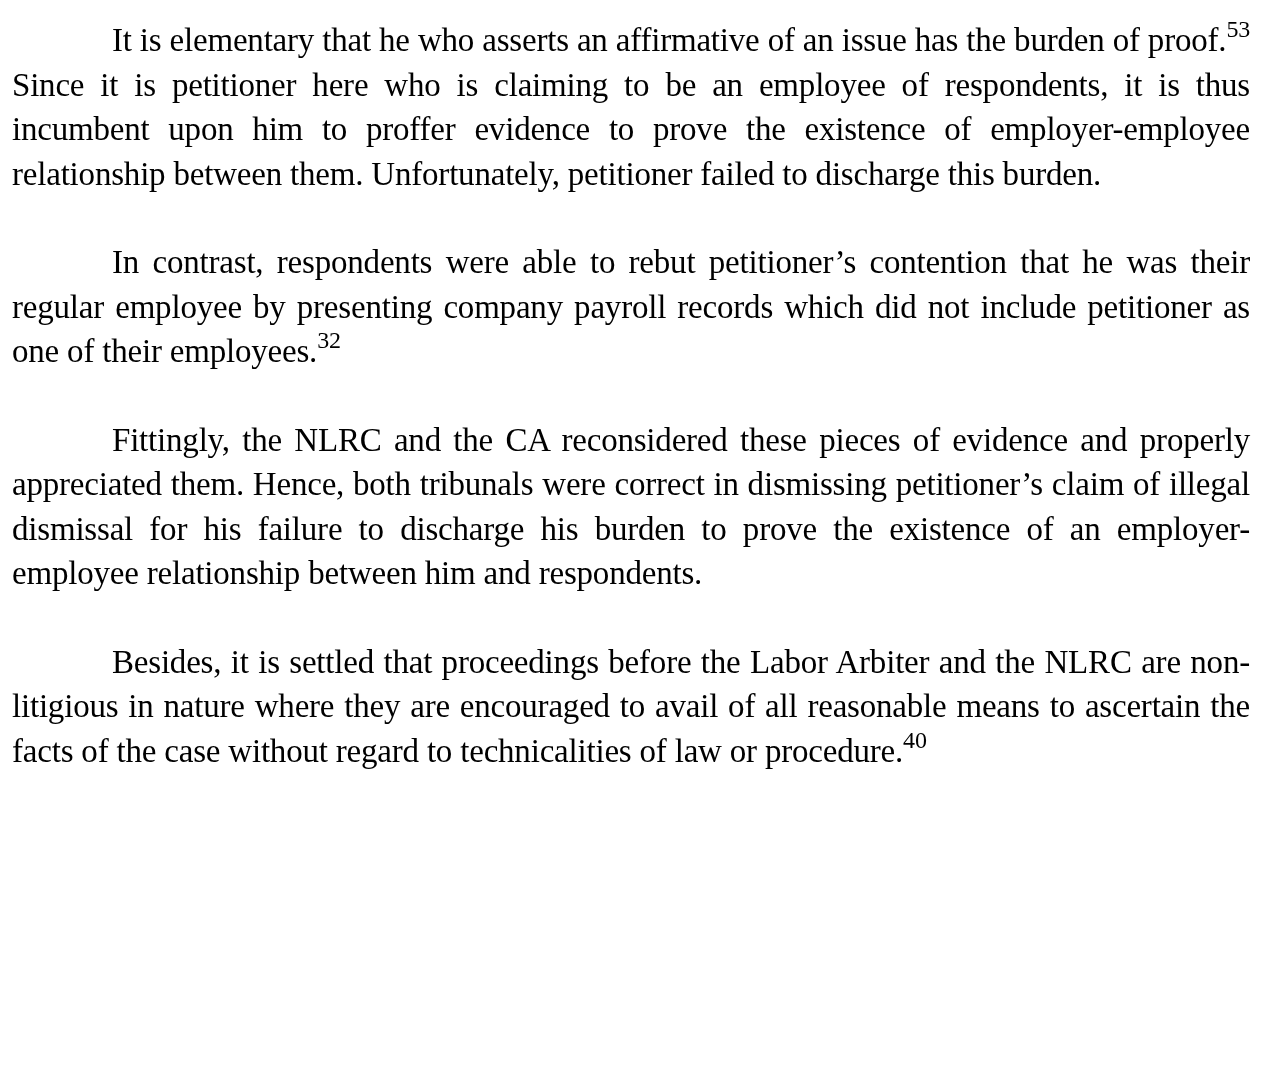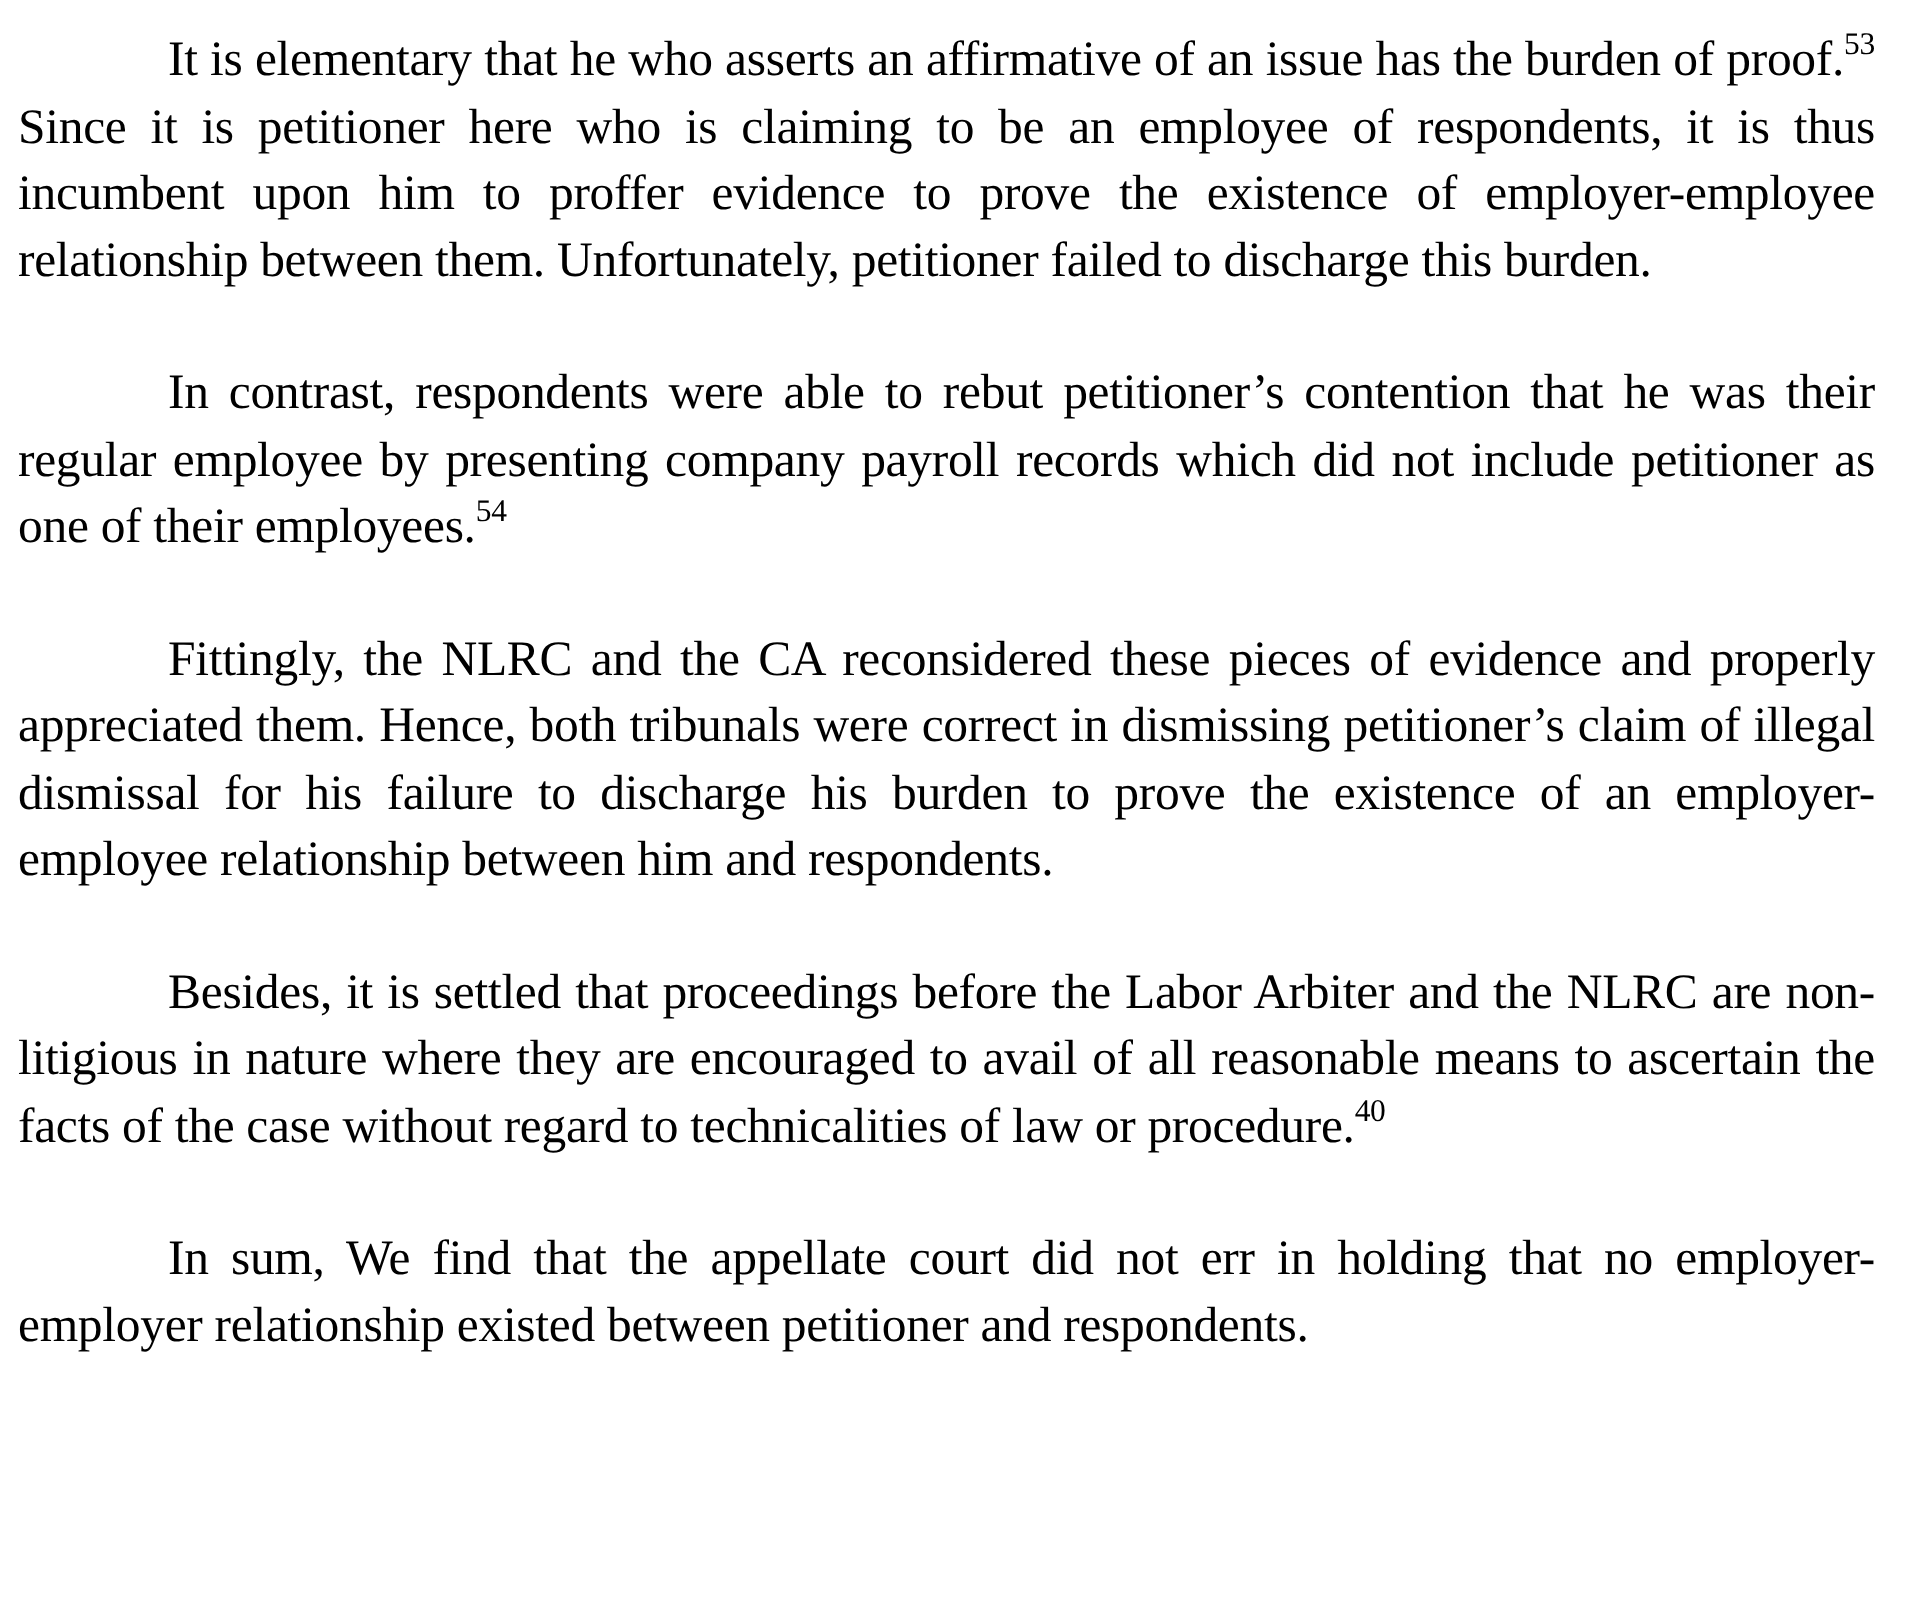--- a/index.html
+++ b/index.html
@@ -26,34 +26,33 @@
       font-size: 33px;
       line-height: 44.5px;
       text-align: justify;
       text-indent: 100px;
       letter-spacing: -0.2px;
     }
     .para + .para {
       margin-top: 44px;
     }
     sup {
-      font-size: 21px;
+      font-size: 24px;
       line-height: 0;
       position: relative;
       top: -2px;
       vertical-align: super;
     }
     .seg { }
   </style>
 </head>
 <body>
 
 <div class="page">
   <p class="para"><span class="seg">It is elementary that he who asserts an affirmative of an issue has the burden of proof.</span><sup>53</sup><span class="seg"> Since it is petitioner here who is claiming to be an employee of respondents, it is thus incumbent upon him to proffer evidence to prove the existence of employer-employee relationship between them. Unfortunately, petitioner failed to discharge this burden.</span></p>
 
-  <p class="para"><span class="seg">In contrast, respondents were able to rebut petitioner’s contention that he was their regular employee by presenting company payroll records which did not include petitioner as one of their employees.</span><sup>54</sup></p>
+  <p class="para"><span class="seg">In contrast, respondents were able to rebut petitioner’s contention that he was their regular employee by presenting company payroll records which did not include petitioner as one of their employees.</span><sup>32</sup></p>
 
   <p class="para"><span class="seg">Fittingly, the NLRC and the CA reconsidered these pieces of evidence and properly appreciated them. Hence, both tribunals were correct in dismissing petitioner’s claim of illegal dismissal for his failure to discharge his burden to prove the existence of an employer-employee relationship between him and respondents.</span></p>
 
   <p class="para"><span class="seg">Besides, it is settled that proceedings before the Labor Arbiter and the NLRC are non-litigious in nature where they are encouraged to avail of all reasonable means to ascertain the facts of the case without regard to technicalities of law or procedure.</span><sup>40</sup></p>
 
-  <p class="para"><span class="seg">In sum, We find that the appellate court did not err in holding that no employer-employer relationship existed between petitioner and respondents.</span></p>
 </div>
 
 </body></html>

